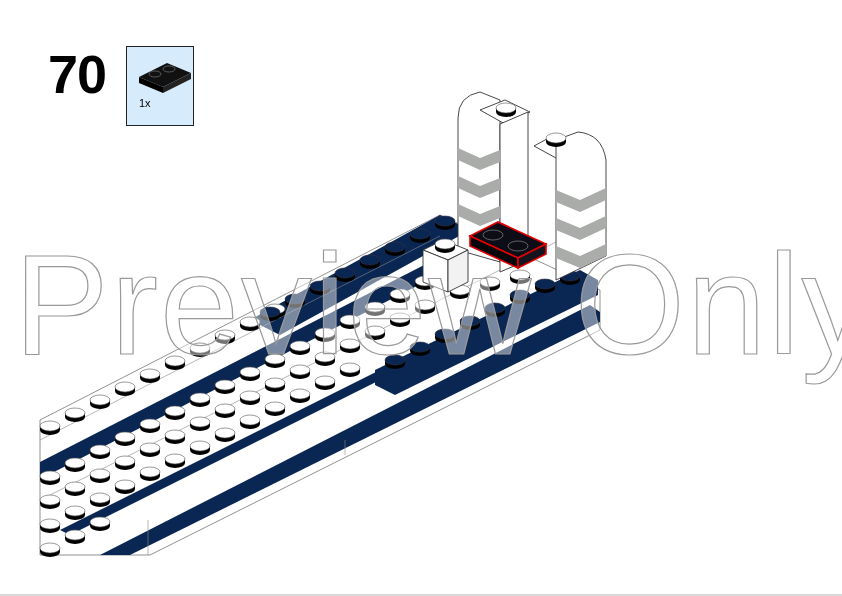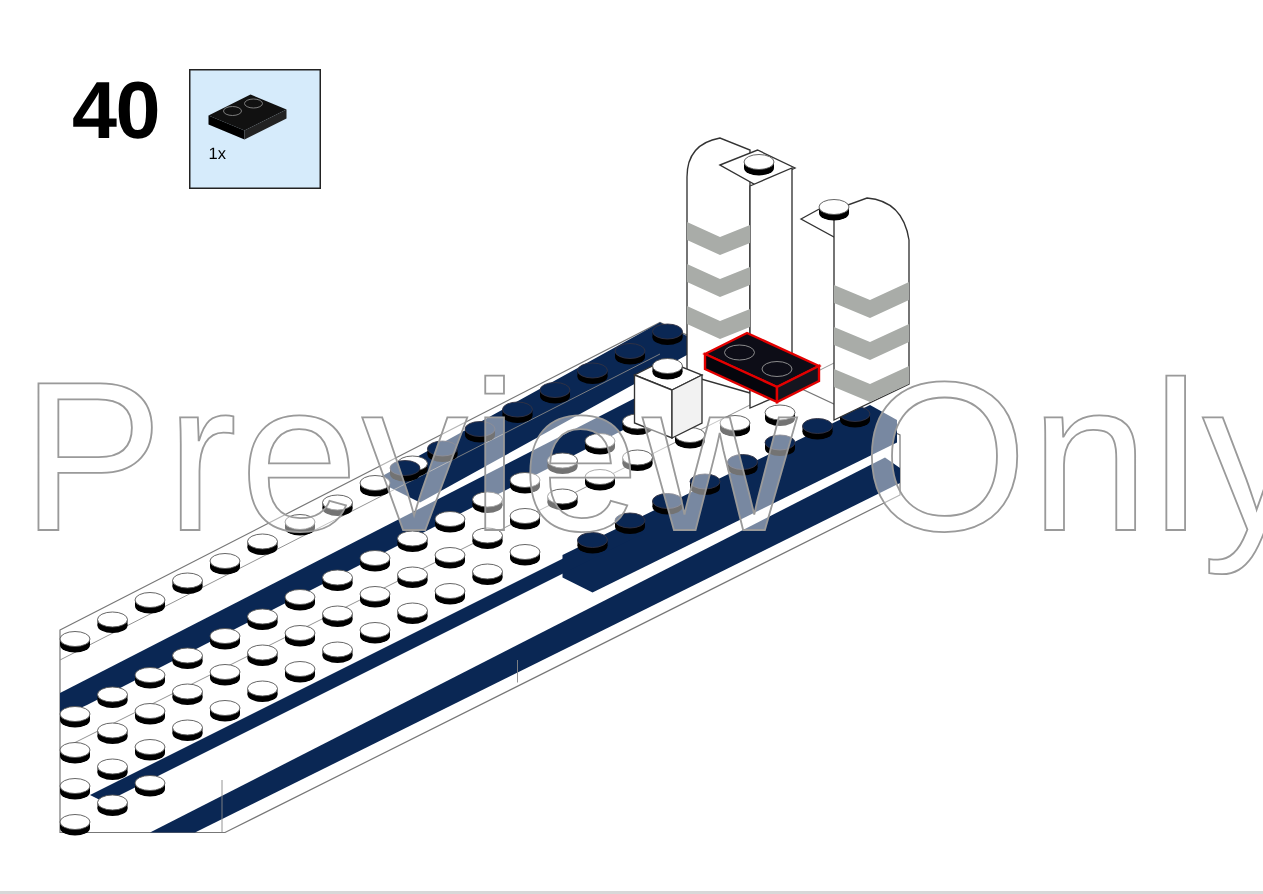--- a/index.html
+++ b/index.html
@@ -1,28 +1,28 @@
 <!DOCTYPE html>
 <html><head>
 <meta charset="utf-8">
 <style>
   html,body{margin:0;padding:0;background:#ffffff;}
   body{width:842px;height:596px;position:relative;overflow:hidden;font-family:"Liberation Sans",sans-serif;}
   .step-number{position:absolute;left:48px;top:44px;font-size:54px;font-weight:bold;color:#000;line-height:60px;letter-spacing:-1px;font-family:"Liberation Sans",sans-serif;}
-  .parts-box{position:absolute;left:126px;top:46px;width:88px;height:80px;background:#d6ebfb;border:1.5px solid #222;box-sizing:border-box;}
+  .parts-box{position:absolute;left:126px;top:46px;width:68px;height:80px;background:#d6ebfb;border:1.5px solid #222;box-sizing:border-box;}
   .parts-box svg{position:absolute;left:6px;top:8px;}
   .part-qty{position:absolute;left:12px;top:50px;font-size:11px;color:#000;font-family:"Liberation Sans",sans-serif;}
   .scene{position:absolute;left:0;top:0;}
   .watermark{position:absolute;left:14px;top:230px;font-size:142px;font-family:"Liberation Sans",sans-serif;color:rgba(255,255,255,0.45);-webkit-text-stroke:1.2px #9a9a9a;letter-spacing:2px;white-space:nowrap;line-height:150px;pointer-events:none;}
   .footer-line{position:absolute;left:0;top:594px;width:842px;height:2px;background:#d8d8d8;}
 </style>
 </head>
 <body>
 
-<div class="step-number">40</div>
+<div class="step-number">70</div>
 
 <div class="parts-box">
   <svg width="60" height="40" viewBox="0 0 60 40">
     <polygon points="6,22 34,8 58,18 30,32" fill="#111"></polygon>
     <polygon points="6,22 30,32 30,38 6,28" fill="#000"></polygon>
     <polygon points="30,32 58,18 58,24 30,38" fill="#222"></polygon>
     <ellipse cx="22" cy="19" rx="6" ry="3" fill="#111" stroke="#888" stroke-width="0.6"></ellipse>
     <ellipse cx="36" cy="14" rx="6" ry="3" fill="#111" stroke="#888" stroke-width="0.6"></ellipse>
   </svg>
   <div class="part-qty">1x</div>

